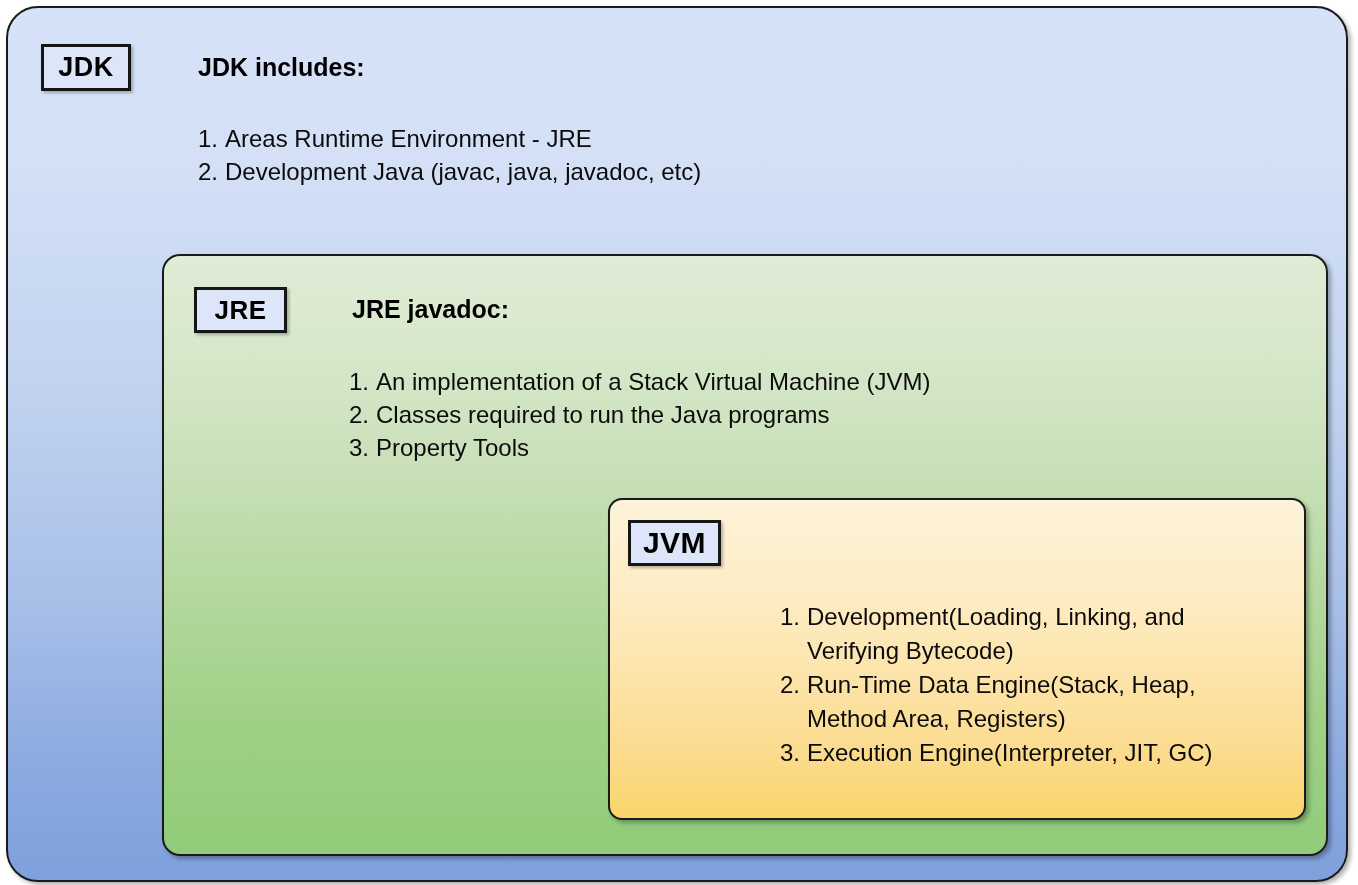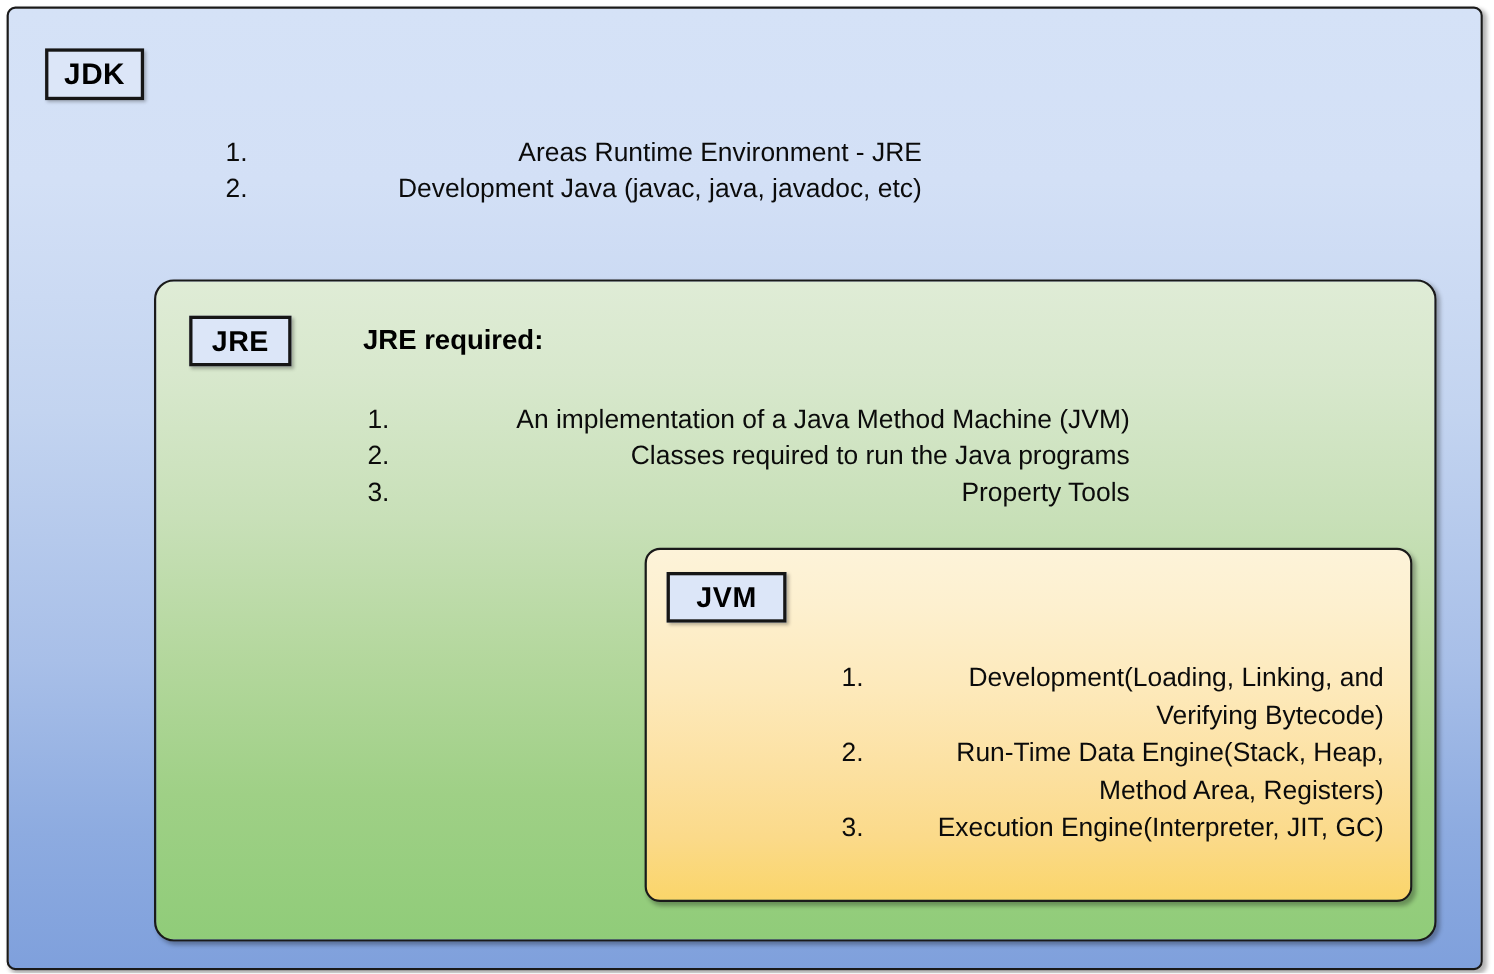--- a/index.html
+++ b/index.html
@@ -29,29 +29,28 @@
     border-radius: 18px;
     box-shadow: 3px 3px 4px rgba(0,0,0,0.30);
   }
 
   
   #jdk-box {
     left: 6px;
     top: 6px;
     width: 1342px;
     height: 876px;
-    border-radius: 8px;
+    border-radius: 32px;
     background: linear-gradient(180deg,
                 #d5e2f7 0%,
                 #d3e0f6 18%,
                 #c3d4f0 42%,
                 #a8bfe8 68%,
                 #8dabe0 86%,
                 #7fa0dc 100%);
-    text-align: right;
   }
 
   
   #jre-box {
     left: 156px;
     top: 252px;
     width: 1166px;
     height: 602px;
     border-radius: 18px;
     background: linear-gradient(180deg,
@@ -104,23 +103,23 @@
   #jre-tag {
     left: 186px;
     top: 283px;
     width: 93px;
     height: 46px;
     font-size: 26px;
   }
   #jvm-tag {
     left: 618px;
     top: 514px;
-    width: 109px;
+    width: 93px;
     height: 46px;
-    font-size: 26px;
+    font-size: 30px;
   }
 
   
   .heading {
     position: absolute;
     font-weight: bold;
     color: #000000;
     font-size: 25px;
     white-space: nowrap;
   }
@@ -166,42 +165,43 @@
 </style>
 </head>
 <body>
 
 <div id="stage">
 
   <div class="box" id="jdk-box">
 
     <div class="tag" id="jdk-tag">JDK</div>
 
+    <div class="heading" id="jdk-heading">JDK includes:</div>
 
     <div class="items" id="jdk-items">
       <div class="item">
         <span class="item-num">1.</span>
         <span class="item-text">Areas Runtime Environment - JRE</span>
       </div>
       <div class="item">
         <span class="item-num">2.</span>
         <span class="item-text">Development Java (javac, java, javadoc, etc)</span>
       </div>
     </div>
 
-    <div class="box" id="jre-box" style="left:132px; top:246px;">
+    <div class="box" id="jre-box" style="left:154px; top:246px;">
 
       <div class="tag" id="jre-tag" style="left:30px; top:31px;">JRE</div>
 
-      <div class="heading" id="jre-heading" style="left:188px; top:39px;">JRE required:</div>
+      <div class="heading" id="jre-heading" style="left:188px; top:39px;">JRE javadoc:</div>
 
       <div class="items" id="jre-items" style="left:185px; top:109px;">
         <div class="item">
           <span class="item-num">1.</span>
-          <span class="item-text">An implementation of a Java Method Machine (JVM)</span>
+          <span class="item-text">An implementation of a Stack Virtual Machine (JVM)</span>
         </div>
         <div class="item">
           <span class="item-num">2.</span>
           <span class="item-text">Classes required to run the Java programs</span>
         </div>
         <div class="item">
           <span class="item-num">3.</span>
           <span class="item-text">Property Tools</span>
         </div>
       </div>

